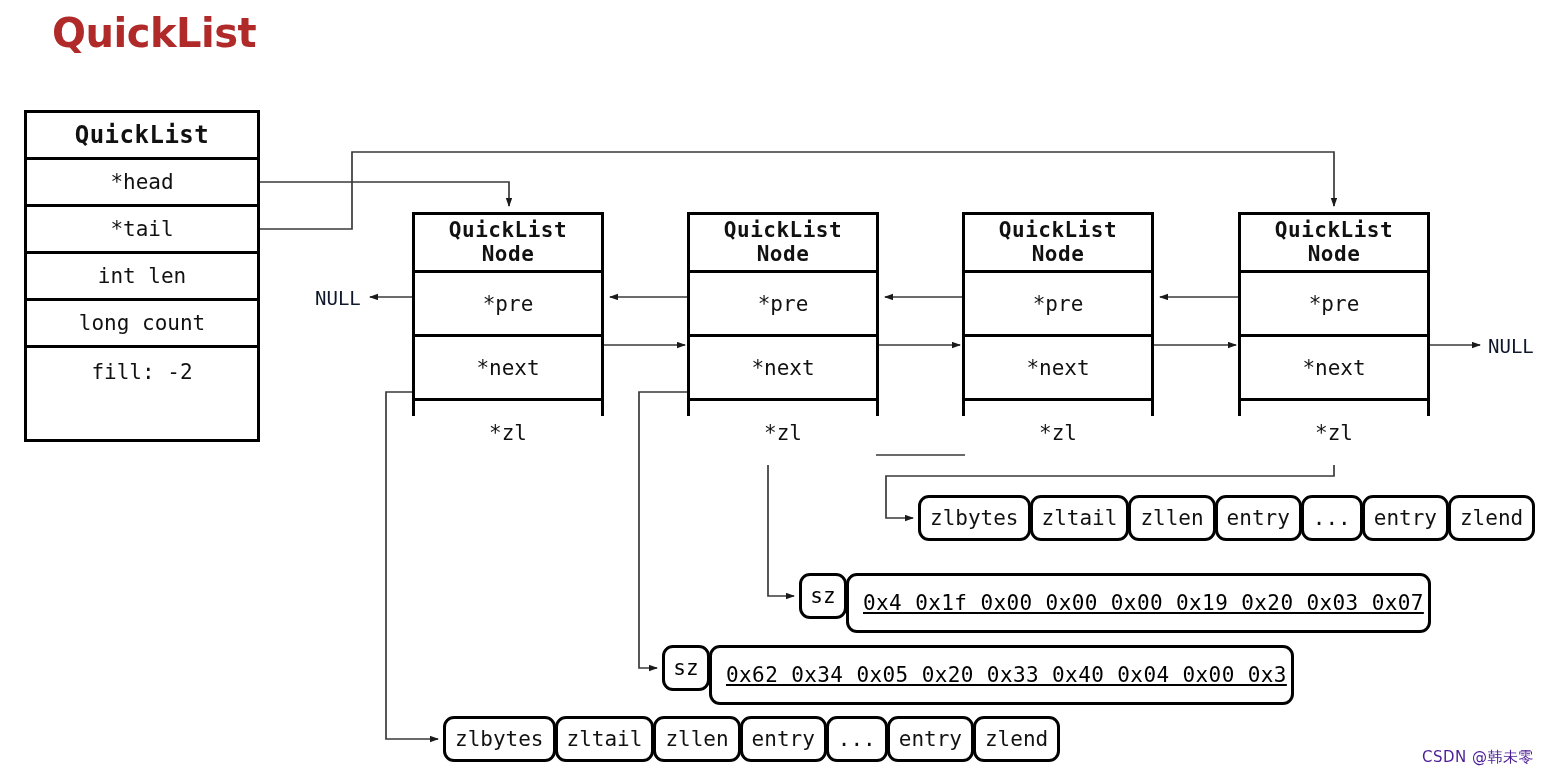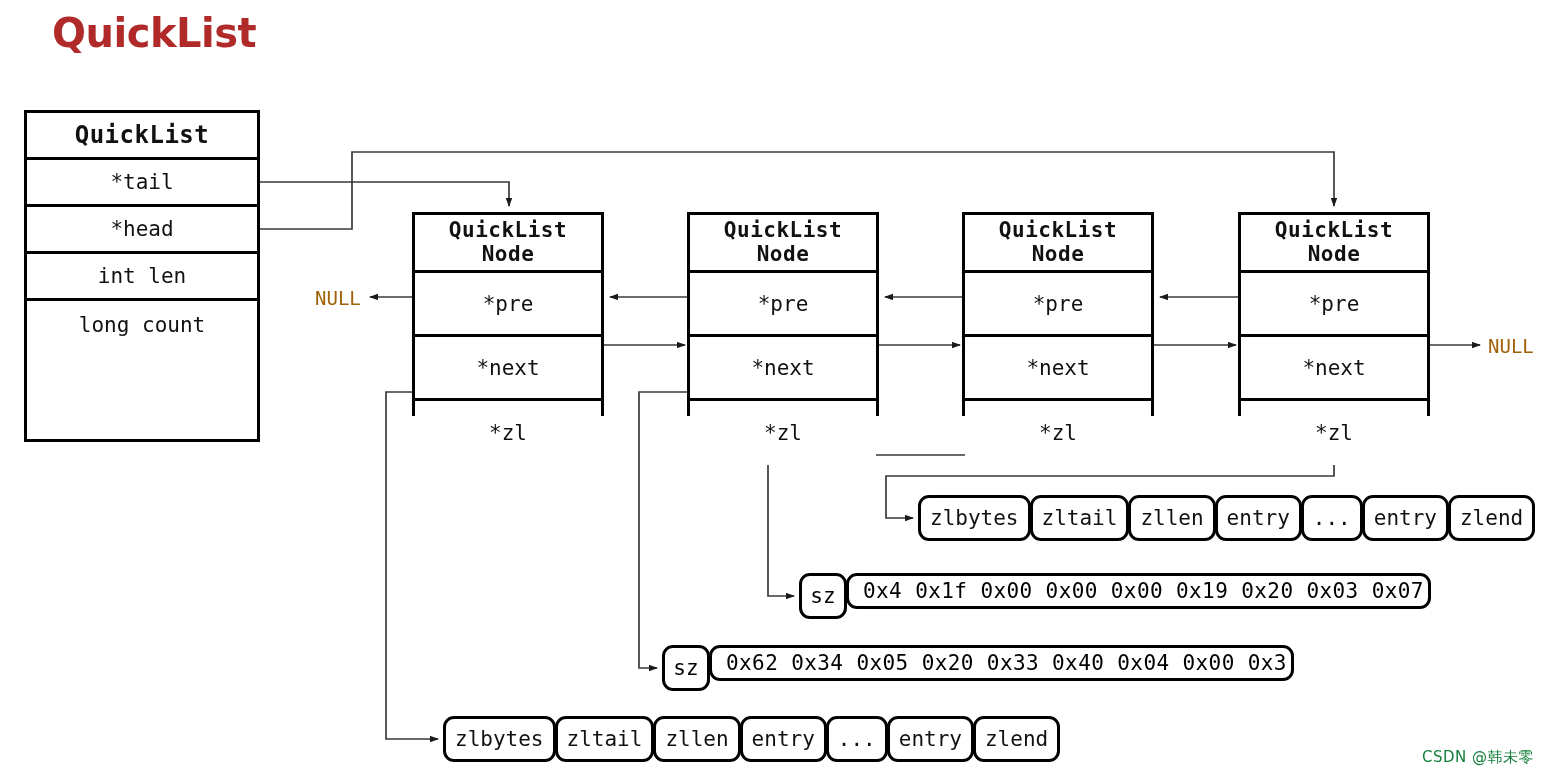--- a/index.html
+++ b/index.html
@@ -134,52 +134,53 @@
     align-items: center;
     justify-content: center;
     font-size: 21px;
     box-sizing: border-box;
     margin-right: -1px;
   }
   .szrow .hex {
     border: 3px solid #000;
     border-radius: 11px;
     background: #fff;
-    height: 36px;
+    height: 60px;
     display: flex;
     align-items: center;
     font-size: 21px;
     padding: 0 14px;
     box-sizing: border-box;
     white-space: nowrap;
     letter-spacing: 0.4px;
+    text-decoration: underline;
   }
   #szrow-1 { left: 799px; top: 573px; }
   #szrow-1 .hex { width: 585px; }
   #szrow-2 { left: 662px; top: 645px; }
   #szrow-2 .hex { width: 585px; }
 
   
   .nulllabel {
     position: absolute;
     font-size: 19px;
-    color: #a16207;
+    color: #0f172a;
     z-index: 3;
   }
   #null-left  { left: 315px; top: 287px; }
   #null-right { left: 1488px; top: 335px; }
 
   
   .watermark {
     position: absolute;
     right: 14px;
     bottom: 8px;
     font-family: "DejaVu Sans", "Liberation Sans", sans-serif;
     font-size: 15px;
-    color: #15803d;
+    color: #4c1d95;
     letter-spacing: 0.5px;
     z-index: 4;
   }
 </style>
 </head>
 <body>
 
 <div id="canvas">
 
   <div class="title">QuickList</div>
@@ -216,24 +217,25 @@
       <path d="M687,392 L639,392 L639,668 L657,668" marker-end="url(#arrow)"></path>
 
       <path d="M1058,417 L1058,455 L768,455 L768,596 L794,596" marker-end="url(#arrow)"></path>
 
       <path d="M1334,417 L1334,476 L886,476 L886,518 L913,518" marker-end="url(#arrow)"></path>
     </g>
   </svg>
 
   <div class="struct" id="quicklist-struct">
     <div class="row head">QuickList</div>
+    <div class="row">*head</div>
     <div class="row">*tail</div>
-    <div class="row">*head</div>
     <div class="row">int len</div>
     <div class="row">long count</div>
+    <div class="row">fill: -2</div>
   </div>
 
   <div class="struct node" id="node-1">
     <div class="row head">
       <span>QuickList</span>
       <span>Node</span>
     </div>
     <div class="row">*pre</div>
     <div class="row">*next</div>
     <div class="row">*zl</div>

